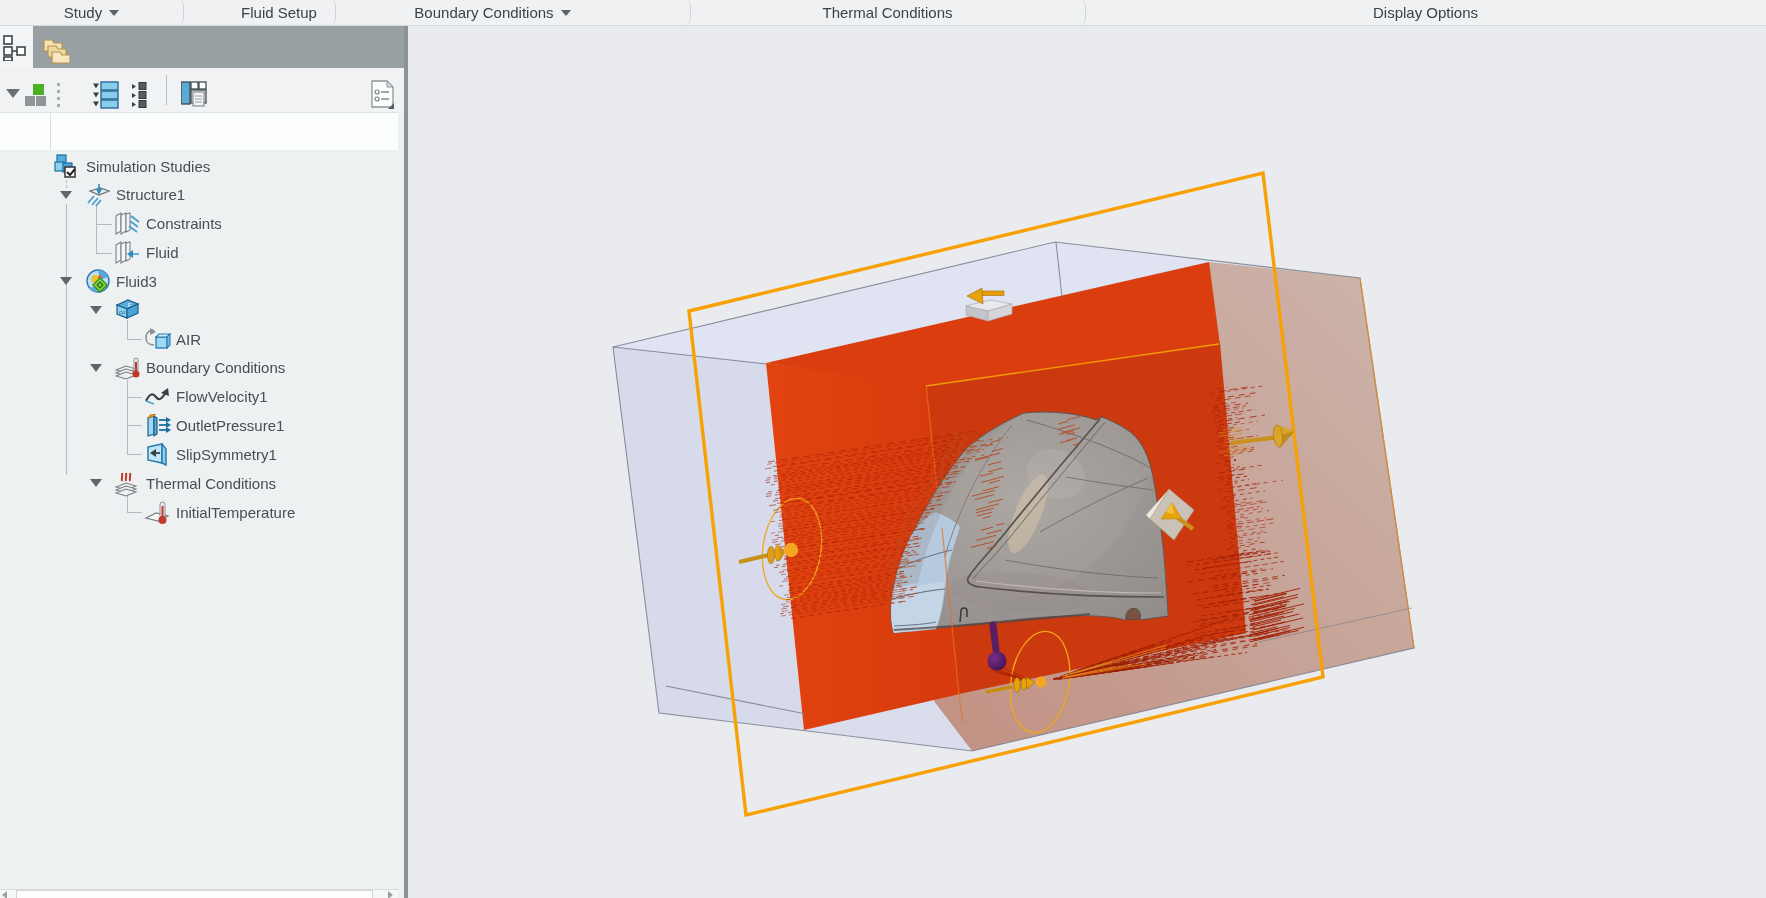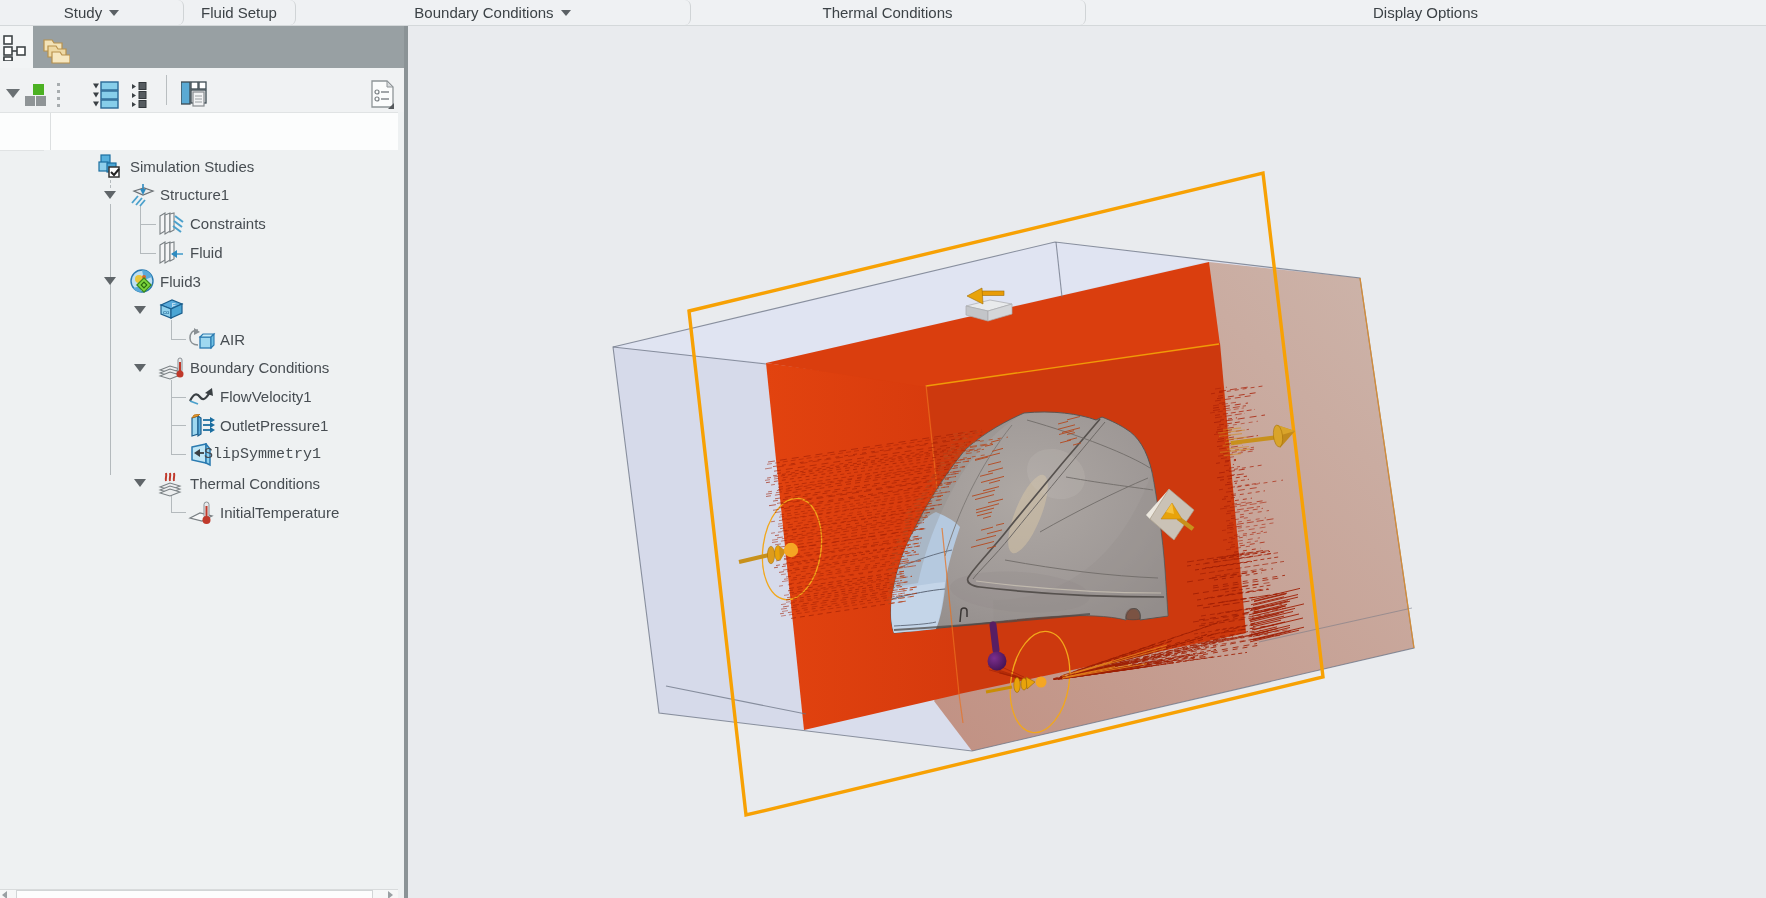--- a/index.html
+++ b/index.html
@@ -6,32 +6,32 @@
 font-family:"Liberation Sans",sans-serif;background:#e9ebee;}
 #topbar{position:absolute;left:0;top:0;width:1766px;height:25px;background:#eff1f3;border-bottom:1px solid #d4d8da;}
 .tab{position:absolute;top:0;height:25px;display:flex;align-items:center;justify-content:center;
 color:#3c4246;font-size:15px;border-right:1px solid #d0d4d6;border-radius:6px;}
 .dd{display:inline-block;margin-left:7px;width:0;height:0;border-left:5px solid transparent;border-right:5px solid transparent;border-top:6px solid #5a6064;}
 #panel{position:absolute;left:0;top:26px;width:405px;height:872px;background:#eef1f2;}
 #tabstrip{position:absolute;left:0;top:0;width:405px;height:42px;background:#98a0a3;}
 #seltab{position:absolute;left:0;top:0;width:33px;height:42px;background:#f2f4f5;}
 #toolbar{position:absolute;left:0;top:42px;width:405px;height:44px;background:#f0f2f3;}
 #filterrow{position:absolute;left:0;top:86px;width:398px;height:37px;background:#fcfdfd;border-top:1px solid #e0e3e4;border-bottom:1px solid #e0e3e4;}
-#tree{position:absolute;left:0;top:124px;width:398px;height:740px;background:#eef1f2;margin-left:44px;}
+#tree{position:absolute;left:0;top:124px;width:398px;height:740px;background:#eef1f2;}
 .trow{position:absolute;height:29px;display:flex;align-items:center;color:#474d52;font-size:15px;white-space:nowrap;}
 #rborder{position:absolute;left:404px;top:26px;width:4px;height:872px;background:#8b9396;}
 #hscroll{position:absolute;left:0;top:863px;width:398px;height:9px;background:#f6f7f7;border-top:1px solid #d8dbdc;}
 #viewport{position:absolute;left:408px;top:26px;width:1358px;height:872px;background:#e9ebee;}
 .vline{position:absolute;background:#dcdfe0;}
 </style>
 </head>
 <body>
 <div id="topbar">
   <div class="tab" style="left:0;width:183px;">Study<span class="dd"></span></div>
-  <div class="tab" style="left:183px;width:112px;">Fluid Setup</div>
+  <div class="tab" style="left:183px;width:112px;padding-left:40px;">Fluid Setup</div>
   <div class="tab" style="left:295px;width:395px;">Boundary Conditions<span class="dd"></span></div>
   <div class="tab" style="left:690px;width:395px;">Thermal Conditions</div>
   <div class="tab" style="left:1085px;width:681px;border-right:none;">Display Options</div>
 </div>
 <div id="panel">
   <div id="tabstrip">
       <div id="seltab">
         <svg style="position:absolute;left:3px;top:9px;" width="28" height="26">
 <g fill="none" stroke="#3f4548" stroke-width="1.6">
 <rect x="1" y="1" width="8" height="8" fill="#fff"></rect>
@@ -238,21 +238,21 @@
             <polygon points="27,16 22,13 22,19"></polygon>
           </g>
         </svg></div>
       <div class="trow" style="left:176px;top:261.15000000000003px;">OutletPressure1</div>
 <div style="position:absolute;left:144px;top:292.5px;"><svg width="24" height="24" viewBox="0 0 24 24">
 <path d="M4 4 L18 1 L18 20 L4 17 Z" fill="#bfe6f6" stroke="#2a7ab0" stroke-width="1.5"></path>
 <path d="M18 1 L22 6 L22 22 L18 20 Z" fill="#8fd0ec" stroke="#2a7ab0" stroke-width="1.5"></path>
 <line x1="8" y1="10" x2="16" y2="10" stroke="#3a4044" stroke-width="1.8"></line>
 <polygon points="6,10 12,6 12,14" fill="#3a4044"></polygon>
         </svg></div>
-      <div class="trow" style="left:160px;top:290.0px;font-family:Liberation Mono, monospace;">SlipSymmetry1</div>
+      <div class="trow" style="left:176px;top:290.0px;">SlipSymmetry1</div>
 <div style="position:absolute;left:90px;top:329.35px;width:0;height:0;border-left:6px solid transparent;border-right:6px solid transparent;border-top:8px solid #5f6569;"></div>
       <div style="position:absolute;left:114px;top:321.35px;"><svg width="28" height="26" viewBox="0 0 28 26">
 <g fill="#eceeef" stroke="#7a8084" stroke-width="1.1">
 <path d="M2 16 L12 12 L22 15 L12 19 Z"></path>
             <path d="M2 19 L12 15 L22 18 L12 22 Z"></path>
             <path d="M2 22 L12 18 L22 21 L12 25 Z"></path>
           </g>
 <g stroke="#c0392b" stroke-width="2" fill="none">
 <path d="M8 10 c-1 -3 1 -4 0 -8"></path>
             <path d="M12 10 c-1 -3 1 -4 0 -8"></path>

